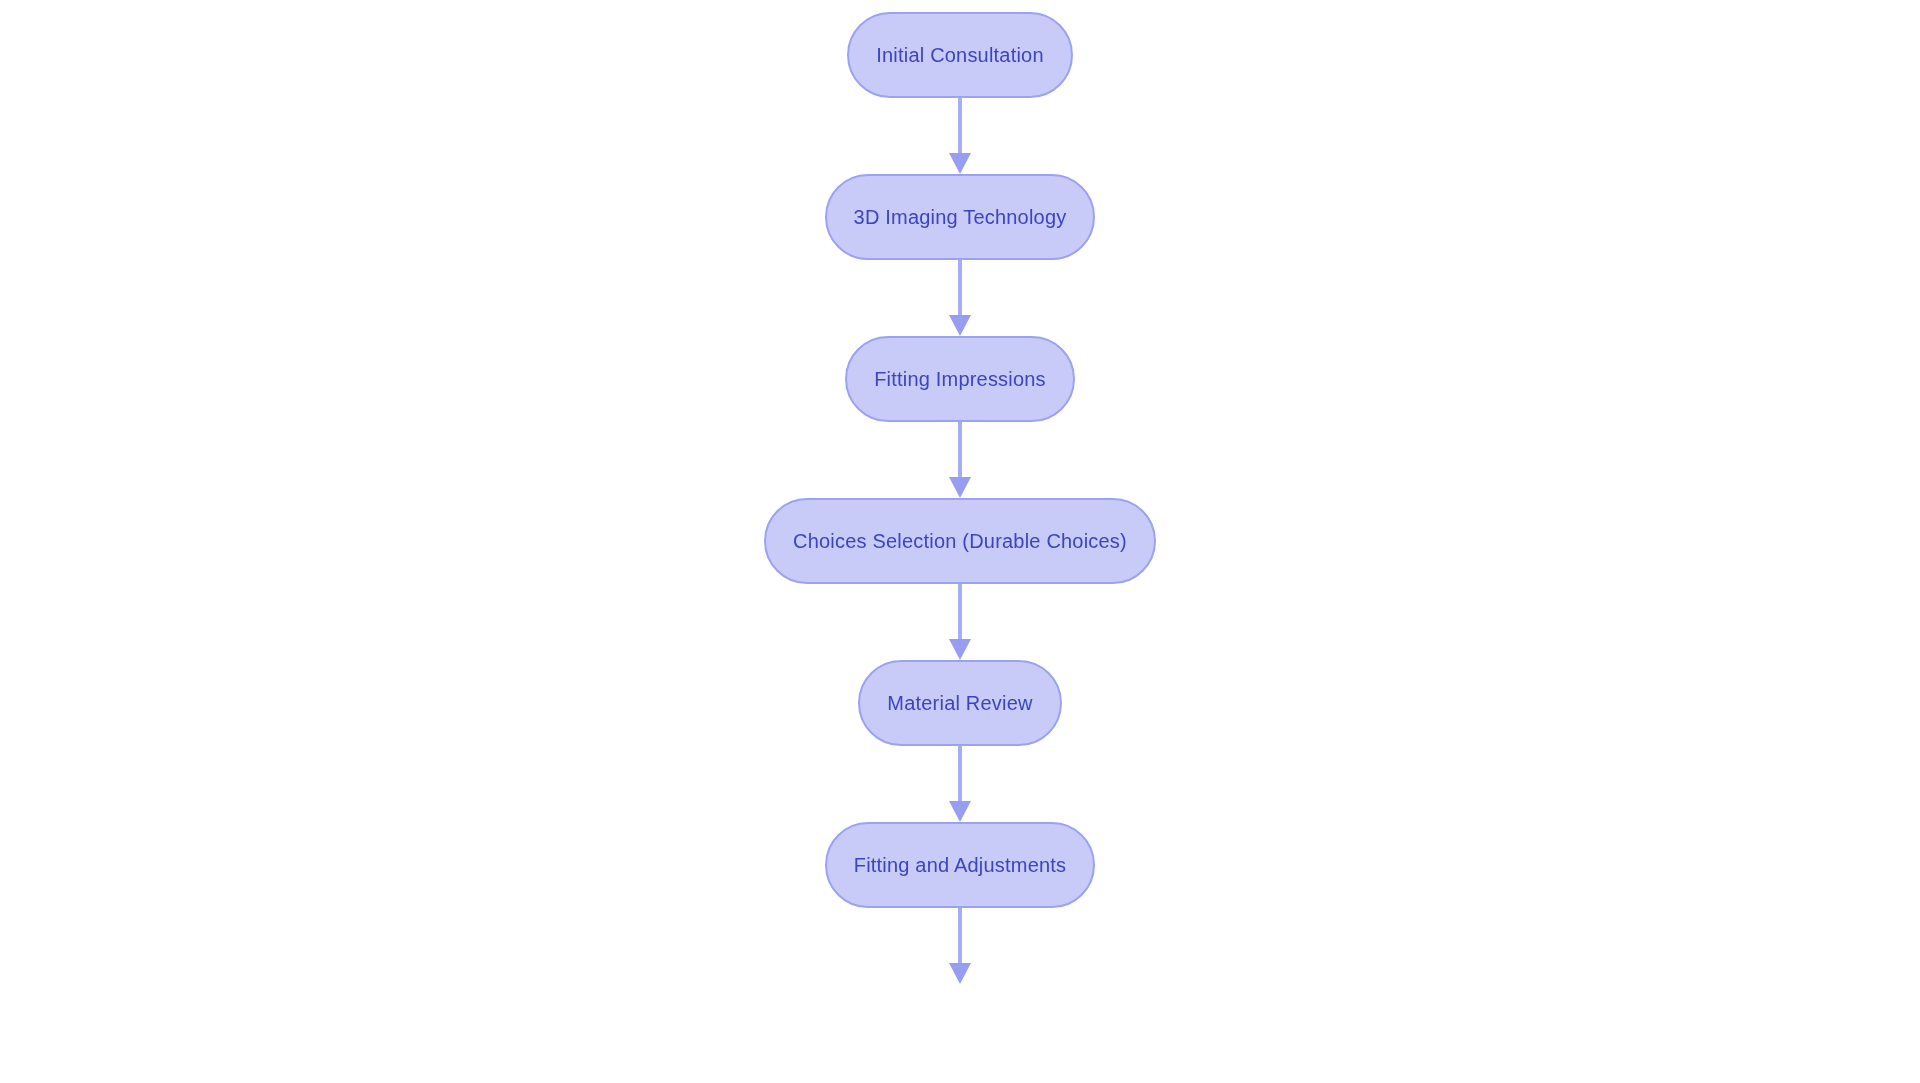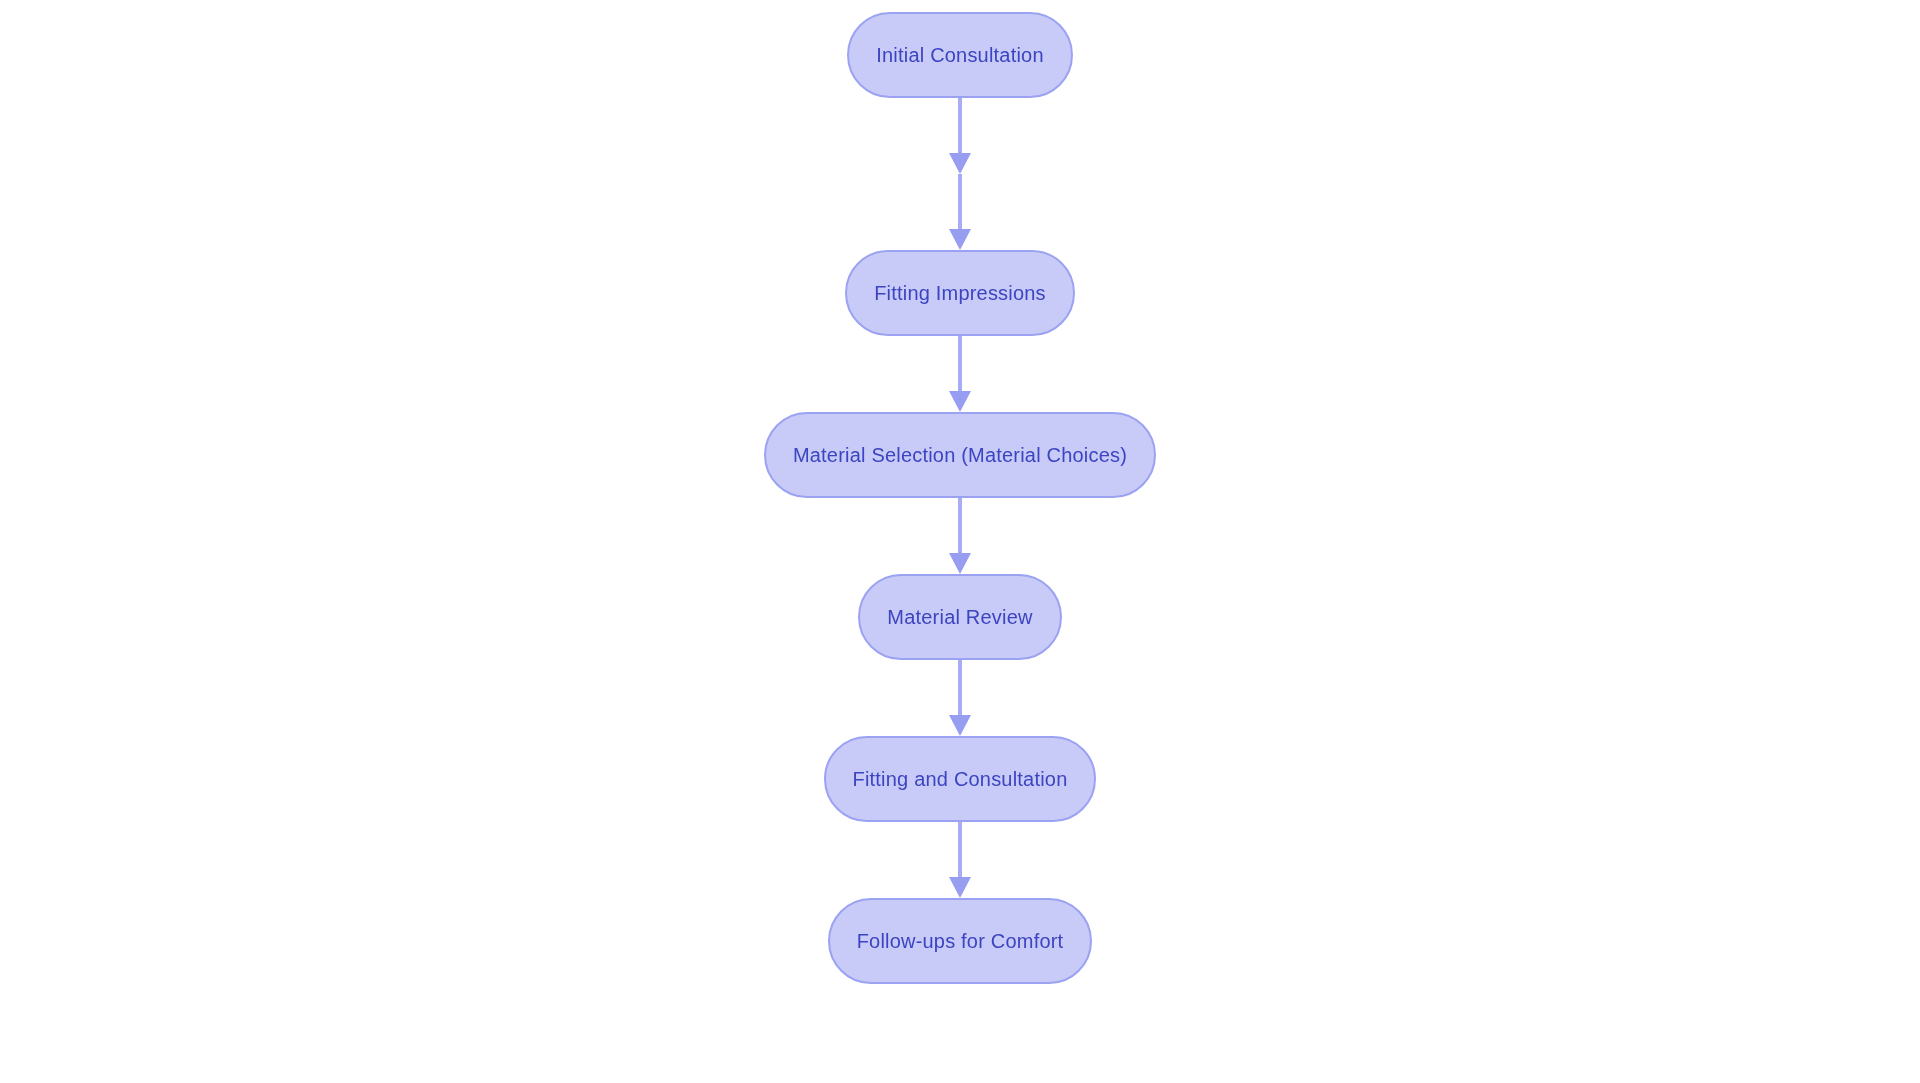--- a/index.html
+++ b/index.html
@@ -70,59 +70,59 @@
 
   <div class="flow-node">
     <span class="node-label">Initial Consultation</span>
   </div>
 
   <div class="flow-arrow">
     <div class="arrow-line"></div>
     <div class="arrow-head"></div>
   </div>
 
+  <div class="flow-node">
+    <span class="node-label">3D Imaging Technology</span>
+  </div>
 
   <div class="flow-arrow">
     <div class="arrow-line"></div>
     <div class="arrow-head"></div>
   </div>
 
   <div class="flow-node">
     <span class="node-label">Fitting Impressions</span>
   </div>
 
   <div class="flow-arrow">
     <div class="arrow-line"></div>
     <div class="arrow-head"></div>
   </div>
 
   <div class="flow-node">
-    <span class="node-label">Material Selection (Material Choices)</span>
+    <span class="node-label">Choices Selection (Durable Choices)</span>
   </div>
 
   <div class="flow-arrow">
     <div class="arrow-line"></div>
     <div class="arrow-head"></div>
   </div>
 
   <div class="flow-node">
     <span class="node-label">Material Review</span>
   </div>
 
   <div class="flow-arrow">
     <div class="arrow-line"></div>
     <div class="arrow-head"></div>
   </div>
 
   <div class="flow-node">
-    <span class="node-label">Fitting and Consultation</span>
+    <span class="node-label">Fitting and Adjustments</span>
   </div>
 
   <div class="flow-arrow">
     <div class="arrow-line"></div>
     <div class="arrow-head"></div>
   </div>
 
-  <div class="flow-node">
-    <span class="node-label">Follow-ups for Comfort</span>
-  </div>
 
 </div>
 
 </body></html>

